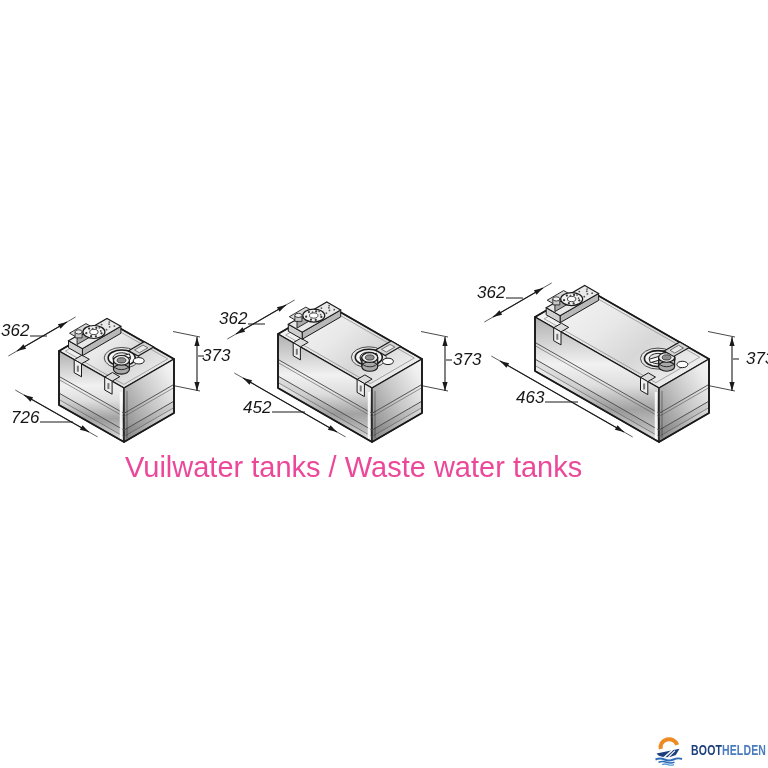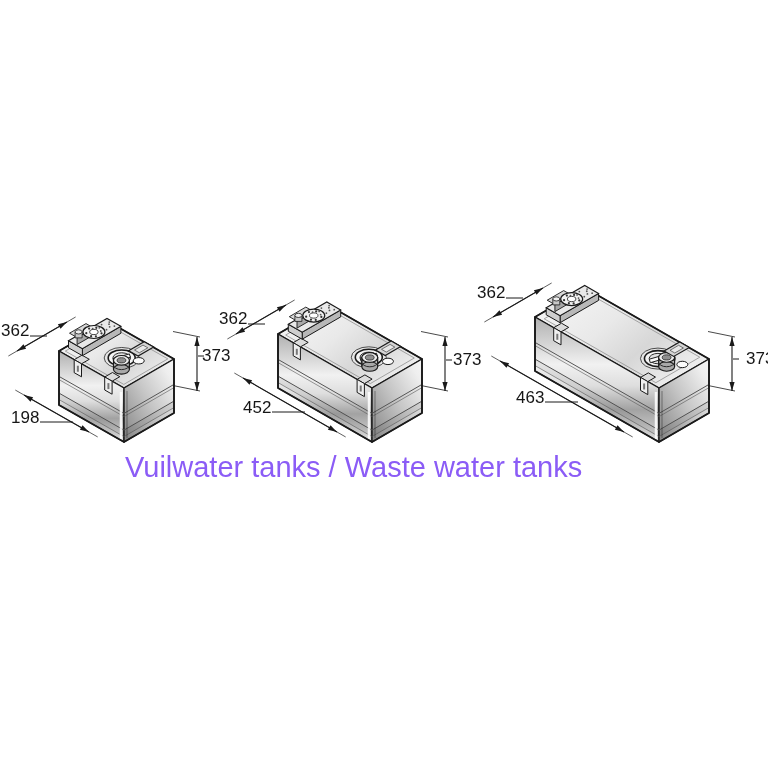--- a/index.html
+++ b/index.html
@@ -1,20 +1,20 @@
 <!DOCTYPE html>
 <html><head>
 <meta charset="utf-8">
 <style>
   html,body{margin:0;padding:0;background:#fff;}
   .canvas{position:relative;width:768px;height:768px;background:#ffffff;overflow:hidden;
           font-family:"Liberation Sans",sans-serif;}
   #tanks-svg{position:absolute;left:0;top:0;}
-  .dim-label{position:absolute;font-size:17px;line-height:1;color:#161616;white-space:nowrap;}
-  .caption{position:absolute;left:125px;top:451px;font-size:29px;line-height:1.15;color:#8b5cf6;white-space:nowrap;}
+  .dim-label{position:absolute;font-size:17px;line-height:1;color:#161616;white-space:nowrap;font-style:italic;}
+  .caption{position:absolute;left:125px;top:451px;font-size:29px;line-height:1.15;color:#ec4899;white-space:nowrap;}
   .logo{position:absolute;left:653px;top:735px;width:113px;height:31px;}
   .logo-icon{position:absolute;left:0;top:1px;}
   .logo-text{position:absolute;right:0;top:7px;font-size:15px;font-weight:bold;line-height:1;
              letter-spacing:.2px;white-space:nowrap;transform:scaleX(.7);transform-origin:100% 50%;}
 </style>
 </head>
 <body>
 
 <div class="canvas">
 
@@ -301,26 +301,38 @@
           <polygon points="732.0,391.0 729.4,382.0 734.6,382.0" fill="#1a1a1a"></polygon>
           <line x1="506" y1="298" x2="523" y2="298" stroke="#1a1a1a" stroke-width="1"></line>
           <line x1="545" y1="402" x2="578" y2="402" stroke="#1a1a1a" stroke-width="1"></line>
           <line x1="733" y1="359" x2="739" y2="359" stroke="#1a1a1a" stroke-width="1"></line>
         </g>
       </g>
     </svg>
 
   <span class="dim-label" style="left:1px;top:322px">362</span>
   <span class="dim-label" style="left:202px;top:347px">373</span>
-  <span class="dim-label" style="left:11px;top:409px">198</span>
+  <span class="dim-label" style="left:11px;top:409px">726</span>
 
   <span class="dim-label" style="left:219px;top:310px">362</span>
   <span class="dim-label" style="left:453px;top:351px">373</span>
   <span class="dim-label" style="left:243px;top:399px">452</span>
 
   <span class="dim-label" style="left:477px;top:284px">362</span>
   <span class="dim-label" style="left:746px;top:350px">373</span>
   <span class="dim-label" style="left:516px;top:389px">463</span>
 
   <div class="caption">Vuilwater tanks / Waste water tanks</div>
 
+  <div class="logo">
+    <svg class="logo-icon" width="31" height="30" viewBox="0 0 31 30">
+      <path d="M7.8 13.1 A8.5 8 0 0 1 24.2 8.9" fill="none" stroke="#ef8922" stroke-width="4"></path>
+      <path d="M3.5 17.5 L26.5 12.8 L22.8 19 Q13.5 23 5.8 19.8 Z" fill="#1c3f7c"></path>
+      <path d="M11 21.5 L19.5 14" stroke="#ffffff" stroke-width="1.6" fill="none"></path>
+      <path d="M15.5 21 L22 14.6" stroke="#ffffff" stroke-width="1.1" fill="none"></path>
+      <path d="M2.5 23.5 Q7 21.6 11.5 23.5 T20.5 23.5 T29 23" fill="none" stroke="#2e6cb5" stroke-width="1.9"></path>
+      <path d="M5.5 26.3 Q9.5 24.8 13.5 26.3 T21.5 26.3" fill="none" stroke="#2e6cb5" stroke-width="1.6"></path>
+      <path d="M9 28.6 Q12 27.4 15 28.6 T21 28.6" fill="none" stroke="#5b9bd5" stroke-width="1.3"></path>
+    </svg>
+    <span class="logo-text"><span style="color: rgb(28, 63, 124);">BOOT</span><span style="color: rgb(74, 123, 191);">HELDEN</span></span>
+  </div>
 
 </div>
 
 </body></html>

